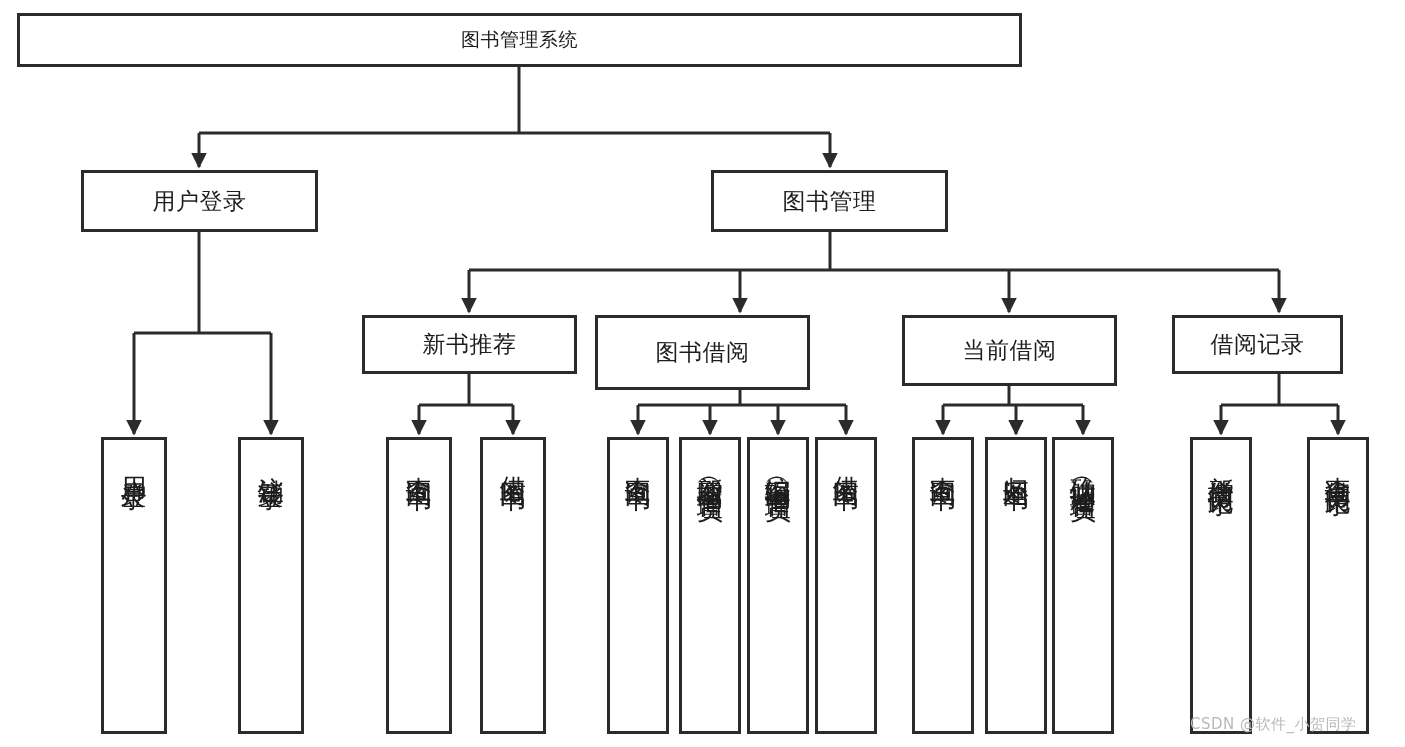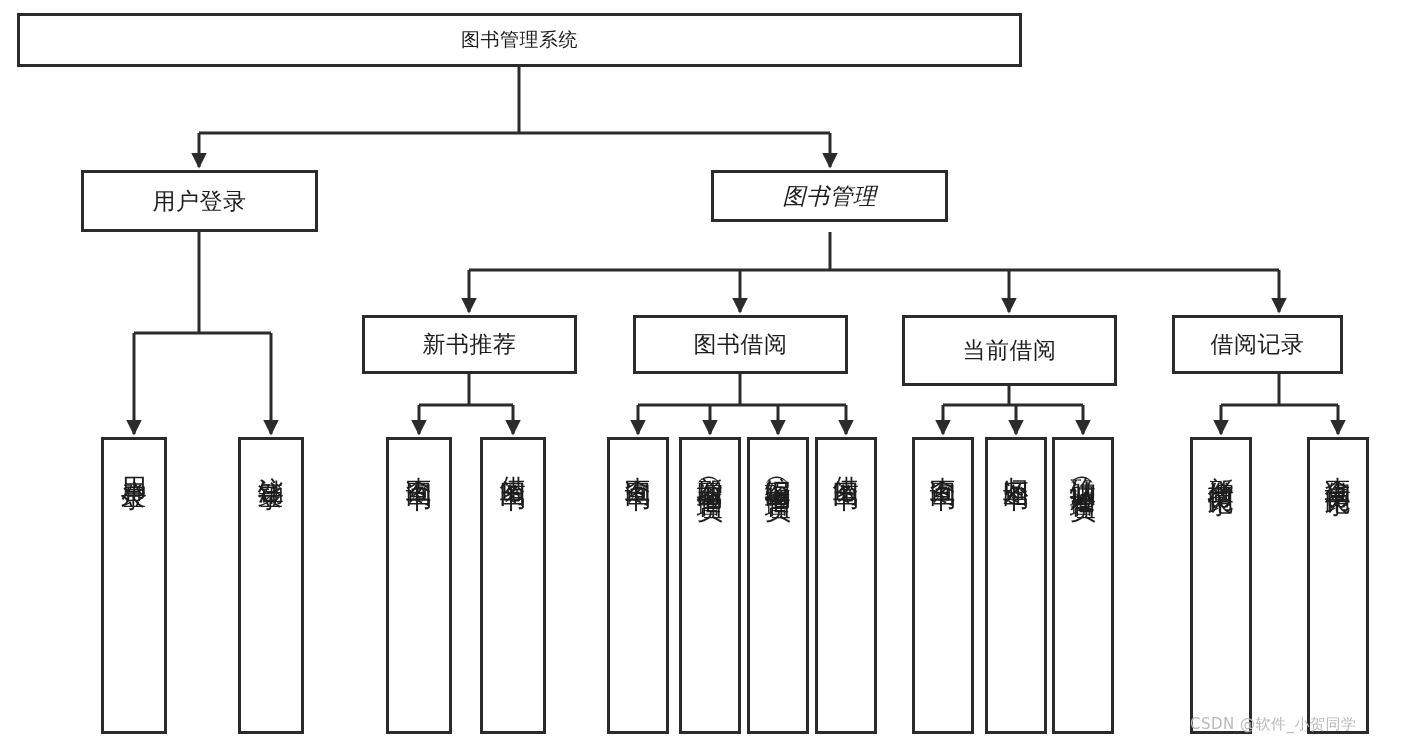--- a/index.html
+++ b/index.html
@@ -123,28 +123,28 @@
     </g>
   </svg>
 
   <div class="node root" style="left: 17px; top: 13px; width: 1005px; height: 54px;">
     <span class="label">图书管理系统</span>
   </div>
 
   <div class="node" style="left: 81px; top: 170px; width: 237px; height: 62px;">
     <span class="label">用户登录</span>
   </div>
-  <div class="node" style="left: 711px; top: 170px; width: 237px; height: 52px; font-style: italic;">
+  <div class="node" style="left: 711px; top: 170px; width: 237px; height: 62px;">
     <span class="label">图书管理</span>
   </div>
 
   <div class="node" style="left: 362px; top: 315px; width: 215px; height: 59px;">
     <span class="label">新书推荐</span>
   </div>
-  <div class="node" style="left: 633px; top: 315px; width: 215px; height: 59px;">
+  <div class="node" style="left: 595px; top: 315px; width: 215px; height: 75px;">
     <span class="label">图书借阅</span>
   </div>
   <div class="node" style="left: 902px; top: 315px; width: 215px; height: 71px;">
     <span class="label">当前借阅</span>
   </div>
   <div class="node" style="left: 1172px; top: 315px; width: 171px; height: 59px;">
     <span class="label">借阅记录</span>
   </div>
 
   <div class="node vertical" style="left: 101px; top: 437px; width: 66px; height: 297px;">

